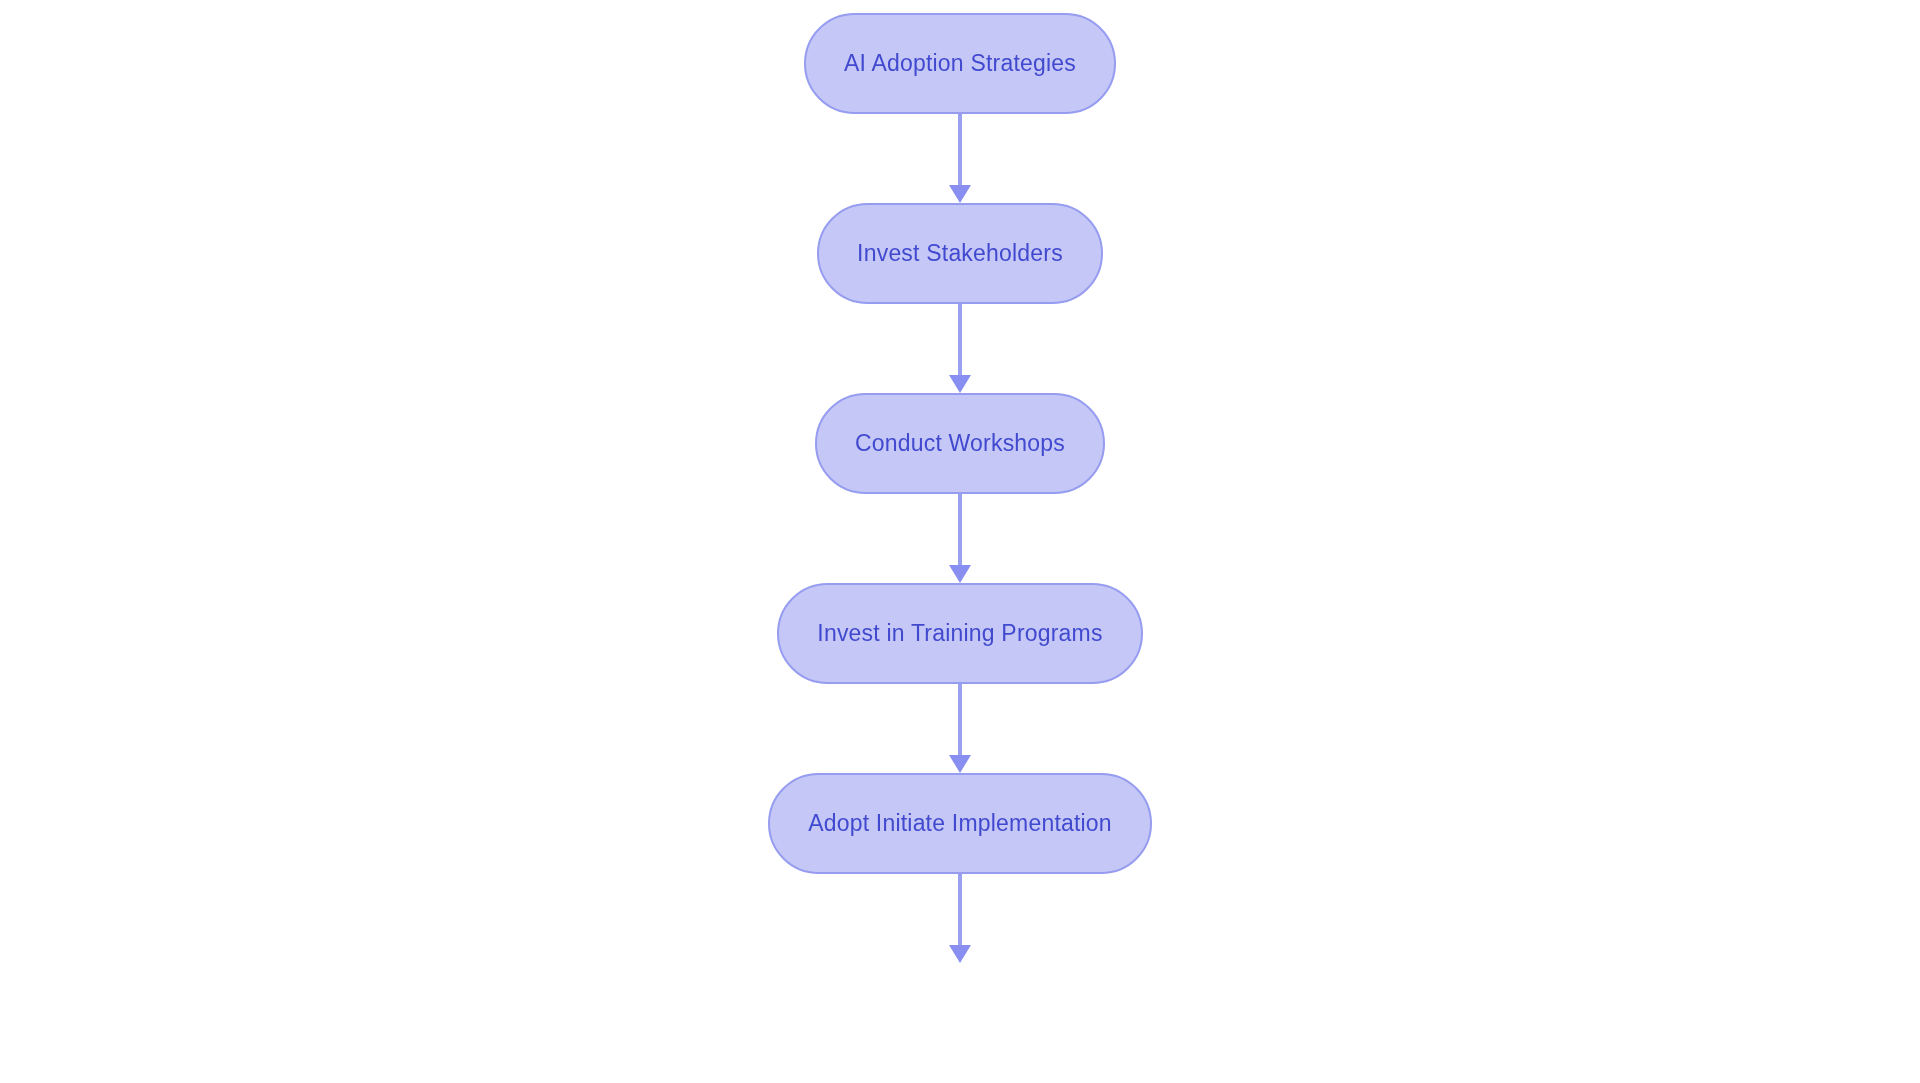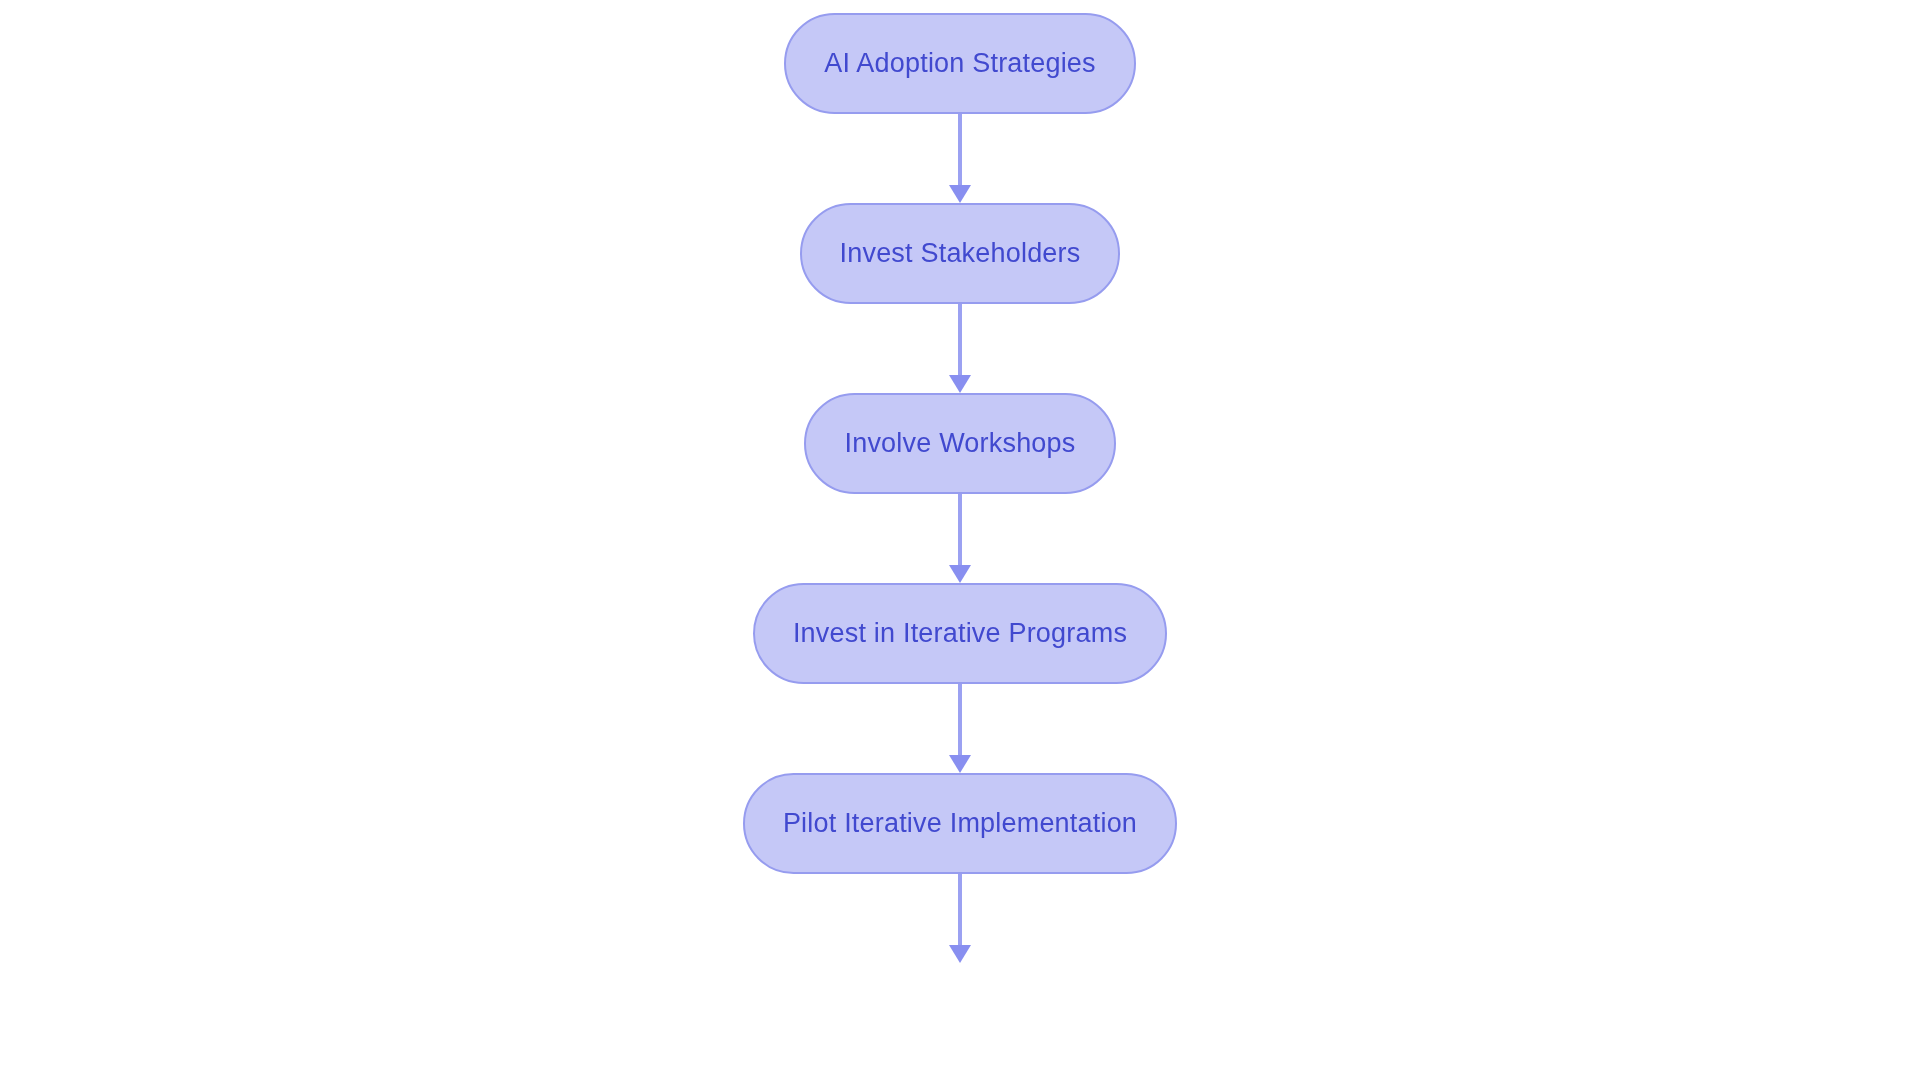--- a/index.html
+++ b/index.html
@@ -29,21 +29,21 @@
     box-sizing: border-box;
     background: #c5c8f7;
     border: 2px solid #969cef;
     border-radius: 52px;
     display: flex;
     align-items: center;
     justify-content: center;
     flex: 0 0 auto;
   }
   .node-label {
-    font-size: 27px;
+    font-size: 23px;
     font-weight: 400;
     color: #4149cf;
     letter-spacing: 0.2px;
     white-space: nowrap;
     text-align: center;
   }
   .arrow {
     height: 89px;
     width: 24px;
     display: flex;
@@ -81,39 +81,39 @@
   <div class="node">
     <span class="node-label">Invest Stakeholders</span>
   </div>
 
   <div class="arrow">
     <div class="arrow-line"></div>
     <div class="arrow-head"></div>
   </div>
 
   <div class="node">
-    <span class="node-label">Involve Workshops</span>
+    <span class="node-label">Conduct Workshops</span>
   </div>
 
   <div class="arrow">
     <div class="arrow-line"></div>
     <div class="arrow-head"></div>
   </div>
 
   <div class="node">
-    <span class="node-label">Invest in Iterative Programs</span>
+    <span class="node-label">Invest in Training Programs</span>
   </div>
 
   <div class="arrow">
     <div class="arrow-line"></div>
     <div class="arrow-head"></div>
   </div>
 
   <div class="node">
-    <span class="node-label">Pilot Iterative Implementation</span>
+    <span class="node-label">Adopt Initiate Implementation</span>
   </div>
 
   <div class="arrow">
     <div class="arrow-line"></div>
     <div class="arrow-head"></div>
   </div>
 
 
 </div>
 

